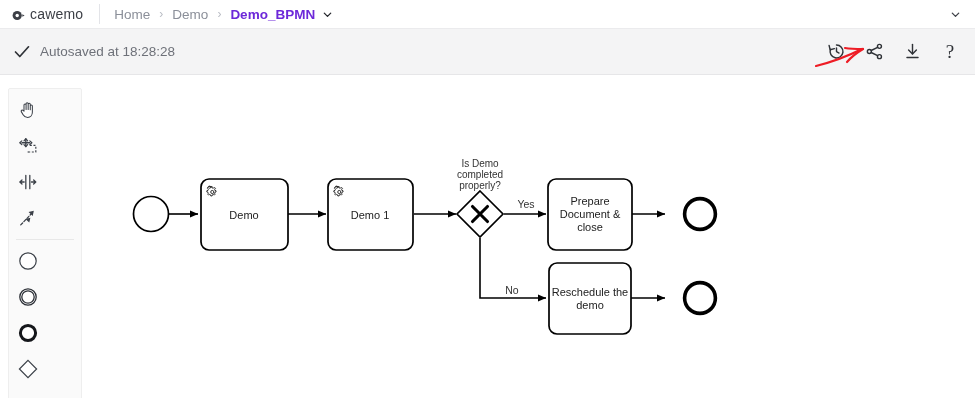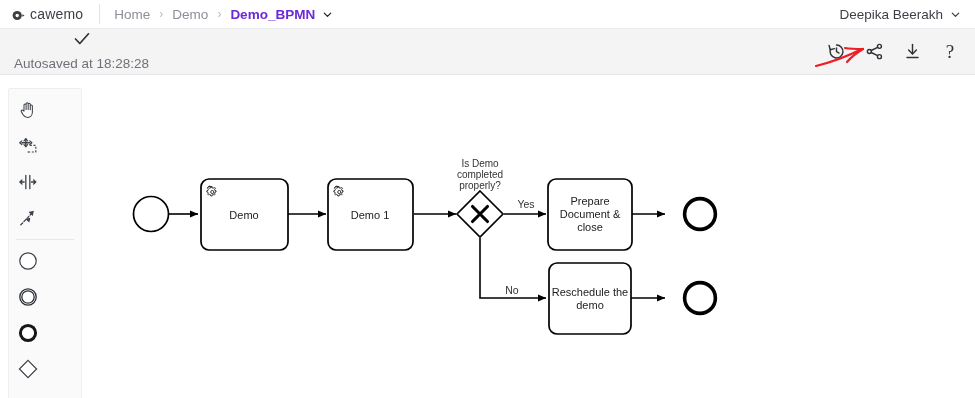--- a/index.html
+++ b/index.html
@@ -97,21 +97,20 @@
     display: flex;
     align-items: center;
     padding: 0 10px 0 14px;
   }
   .autosave {
     display: flex;
     align-items: center;
     gap: 10px;
     color: #6e7179;
     font-size: 13.5px;
-    flex-direction: column;
   }
   .actions {
     margin-left: auto;
     display: flex;
     align-items: center;
     gap: 16px;
     padding-right: 4px;
   }
   .act-btn {
     width: 22px; height: 22px;
@@ -219,21 +218,20 @@
     <span class="crumb-sep">›</span>
     <a class="crumb current" href="#">Demo_BPMN</a>
     <span class="crumb-caret">
       <svg width="11" height="11" viewBox="0 0 12 12">
         <path d="M2.5 4.5 L6 8 L9.5 4.5" fill="none" stroke="#22242a" stroke-width="1.4" stroke-linecap="round" stroke-linejoin="round"></path>
       </svg>
     </span>
   </div>
 
   <div class="topbar-right">
-    <span>Deepika Beerakh</span>
     <span>
       <svg width="11" height="11" viewBox="0 0 12 12" style="display:block">
         <path d="M2.5 4.5 L6 8 L9.5 4.5" fill="none" stroke="#3c3f46" stroke-width="1.4" stroke-linecap="round" stroke-linejoin="round"></path>
       </svg>
     </span>
   </div>
 </div>
 
 <div class="statusbar">
 

